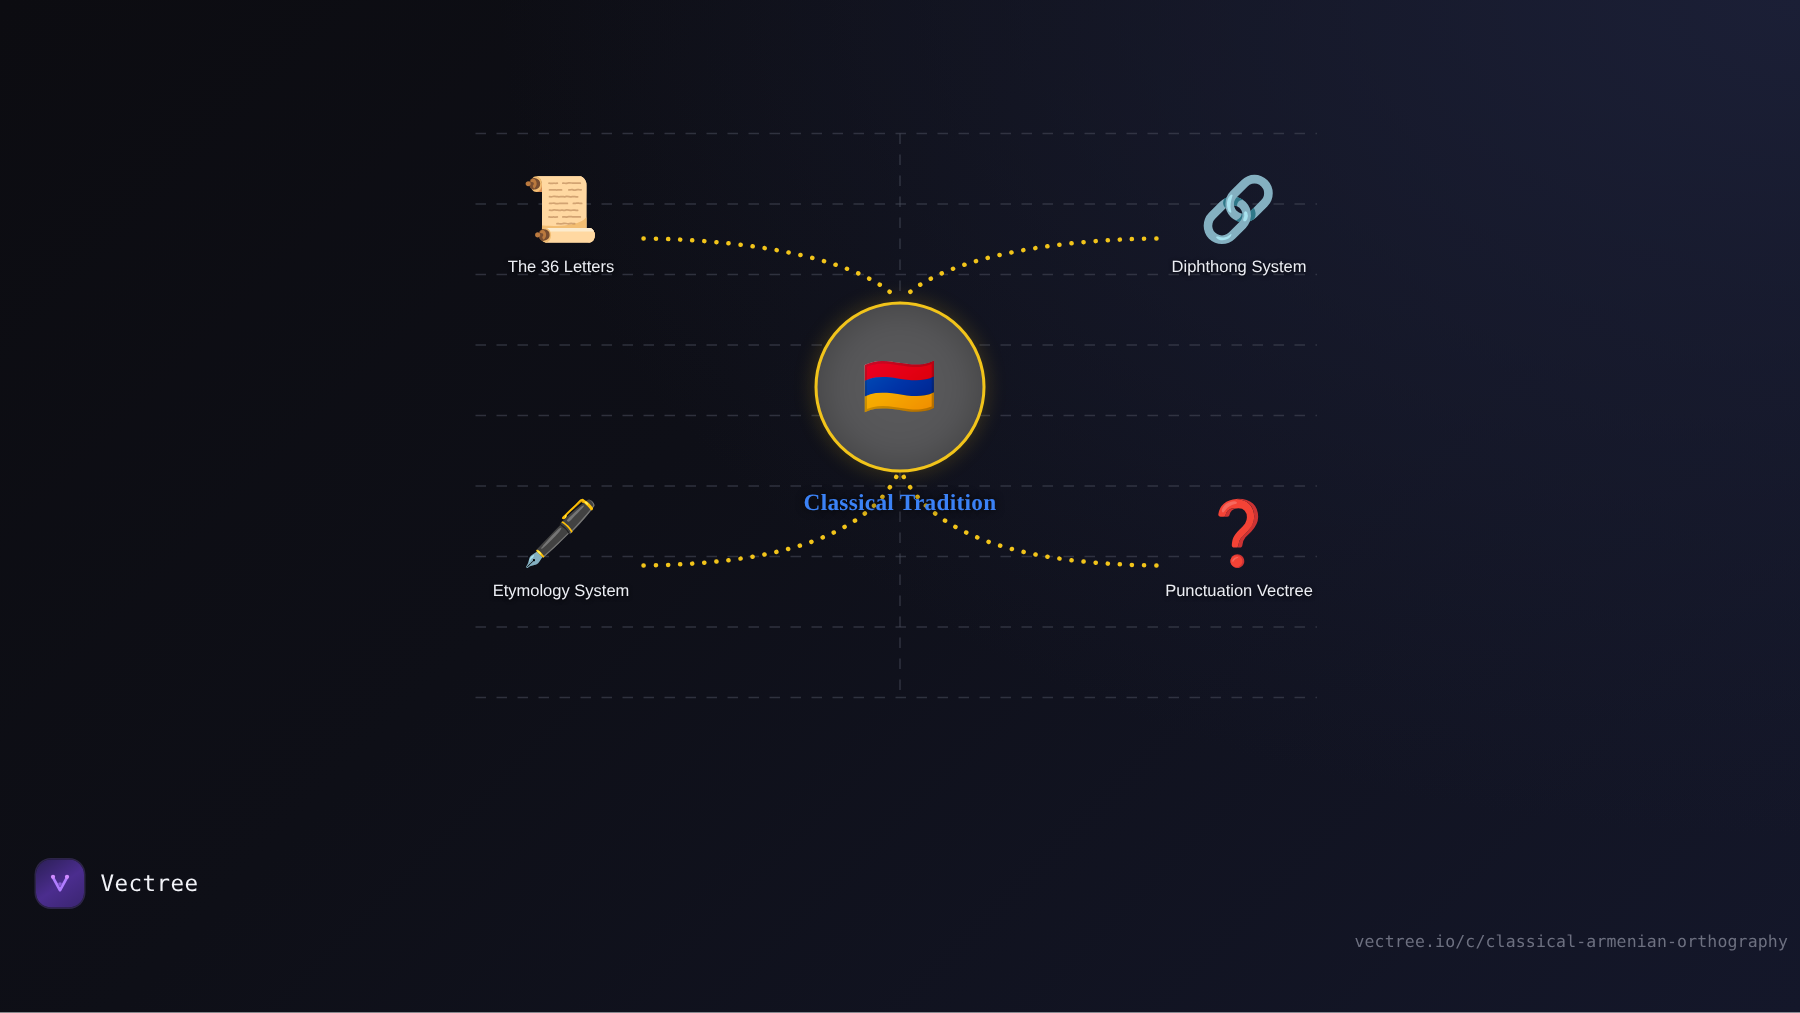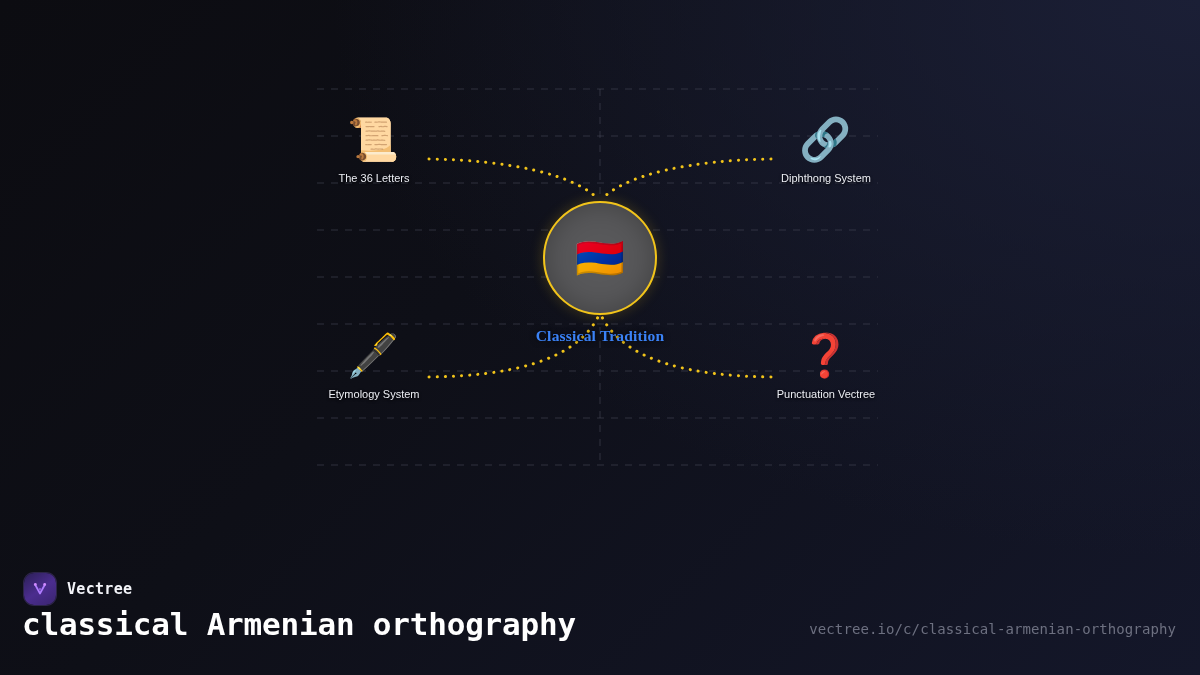--- a/index.html
+++ b/index.html
@@ -63,32 +63,32 @@
     display:flex; align-items:center; gap:11px;
   }
   .brand-logo {
     width:32px; height:32px; border-radius:10px;
     background:linear-gradient(145deg,#2b1f56 0%,#4b2d8e 52%,#3a2570 100%);
     display:flex; align-items:center; justify-content:center;
     box-shadow:0 0 0 1px rgba(160,120,255,.22);
   }
   .brand-name {
     font-family:"DejaVu Sans Mono", monospace;
-    font-size:15px; font-weight:700; color:#f2f3f8; letter-spacing:.3px;
+    font-size:15px; font-weight:400; color:#f2f3f8; letter-spacing:.3px;
   }
   .page-title {
     position:absolute; left:22px; top:51px;
     font-family:"DejaVu Sans Mono", monospace;
     font-size:31px; font-weight:700; color:#ffffff;
     letter-spacing:-.2px; white-space:nowrap;
   }
   .page-url {
-    position:absolute; right:24px; top:66px;
+    position:absolute; right:8px; top:66px;
     font-family:"DejaVu Sans Mono", monospace;
-    font-size:14px; color:#6d7080; letter-spacing:.1px;
+    font-size:11px; color:#6d7080; letter-spacing:.1px;
   }
 </style>
 </head>
 <body>
 
 <div id="graph-canvas">
 
   <svg class="grid-layer" viewBox="0 0 1200 560" xmlns="http://www.w3.org/2000/svg">
     <g stroke="#4a4d5c" stroke-width="1" stroke-dasharray="7 7" opacity="0.55">
       <line x1="317" y1="89" x2="878" y2="89"></line>
@@ -150,16 +150,15 @@
       <svg width="20" height="20" viewBox="0 0 24 24" xmlns="http://www.w3.org/2000/svg">
         <path d="M6.4 7.2 L12 17.4 L17.6 7.2" fill="none" stroke="#b07dff" stroke-width="2.1" stroke-linecap="round" stroke-linejoin="round"></path>
         <circle cx="6.4" cy="6.6" r="1.7" fill="#d08bff"></circle>
         <circle cx="17.6" cy="6.6" r="1.7" fill="#d08bff"></circle>
         <circle cx="12" cy="12.4" r="1.5" fill="#8a5cd6"></circle>
       </svg>
     </div>
     <span class="brand-name">Vectree</span>
   </div>
 
-  <div class="page-title">classical Armenian orthography</div>
 
   <div class="page-url">vectree.io/c/classical-armenian-orthography</div>
 </div>
 
 </body></html>

